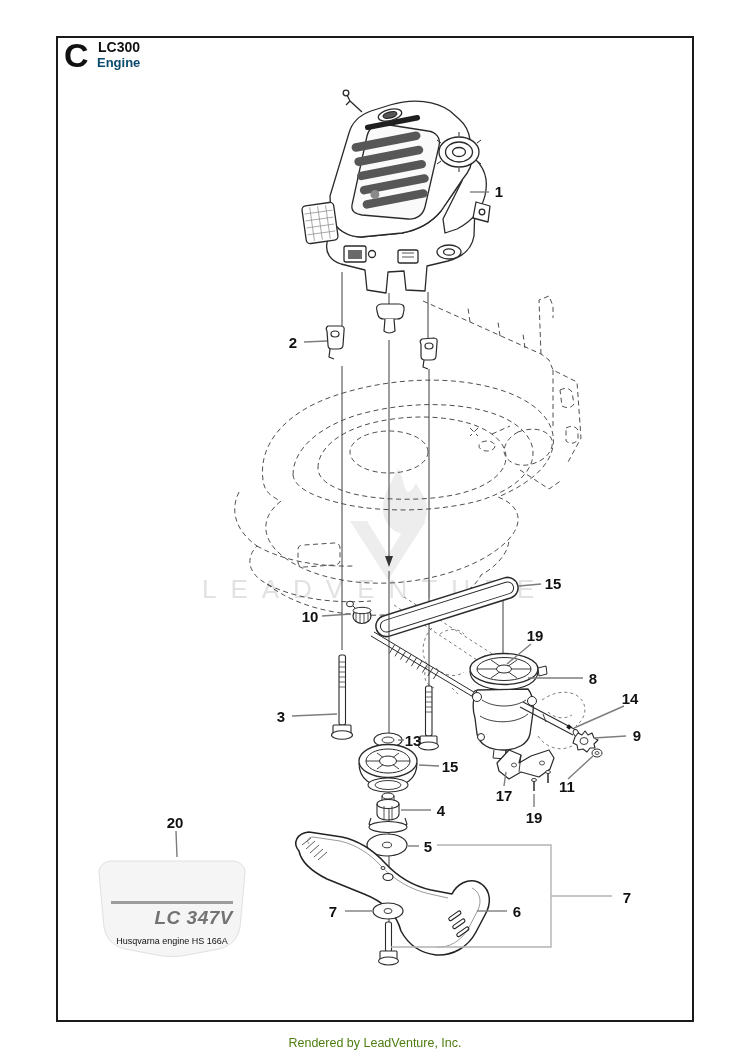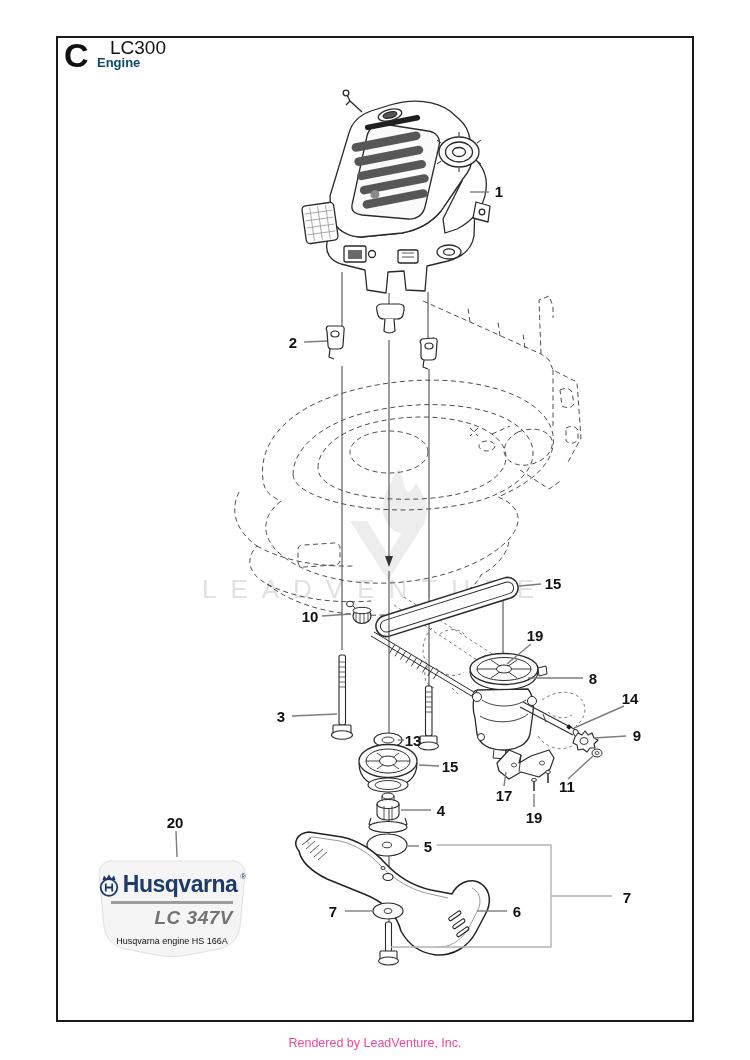--- a/index.html
+++ b/index.html
@@ -1,29 +1,29 @@
 <!DOCTYPE html>
 <html><head>
 <meta charset="utf-8">
 <style>
   html,body{margin:0;padding:0;background:#fff;}
   .page{position:relative;width:750px;height:1060px;background:#fff;overflow:hidden;
         font-family:"Liberation Sans",sans-serif;}
   .frame{position:absolute;left:56px;top:36px;width:638px;height:986px;
          border:2.5px solid #1a1a1a;box-sizing:border-box;}
   .section-letter{position:absolute;left:64px;top:36px;font-size:34px;font-weight:bold;color:#111;}
-  .hdr-model{position:absolute;left:110px;top:40px;font-size:19px;font-weight:normal;color:#111;line-height:15px;}
+  .hdr-model{position:absolute;left:98px;top:40px;font-size:14px;font-weight:bold;color:#111;line-height:15px;}
   .hdr-title{position:absolute;left:97px;top:55px;font-size:13px;font-weight:bold;color:#0c4a6e;line-height:15px;}
   .watermark-text{position:absolute;left:0;top:574px;width:100%;text-align:center;
         font-size:26px;letter-spacing:14px;color:#e2e2e2;font-weight:500;z-index:1;}
   svg.drawing{position:absolute;left:0;top:0;z-index:2;}
   .co{position:absolute;transform:translate(-50%,-50%);font-size:15px;font-weight:bold;color:#111;
       z-index:4;line-height:1;}
   .footer{position:absolute;left:0;top:1036px;width:100%;text-align:center;font-size:12.5px;
-      color:#ec4899;z-index:4;}
+      color:#4d7c0f;z-index:4;}
   
   .badge{position:absolute;left:92px;top:855px;width:160px;height:106px;z-index:3;}
   .badge svg.plate{position:absolute;left:0;top:0;}
   .badge .logo-row{position:absolute;left:0;top:16px;width:100%;display:flex;justify-content:center;
       align-items:center;gap:3px;}
   .brand{font-size:23px;font-weight:bold;color:#1d3a6a;letter-spacing:-0.5px;}
   .regmark{font-size:8px;color:#1d3a6a;vertical-align:top;position:relative;top:-8px;}
   .badge-rule{position:absolute;left:19px;top:46px;width:122px;height:2.5px;background:#9c9c9c;}
   .badge-model{position:absolute;left:19px;top:52px;width:122px;text-align:right;
       font-size:19px;font-weight:900;font-style:italic;color:#737373;letter-spacing:0.5px;}
@@ -282,28 +282,19 @@
   <span class="co" style="left:627px;top:897px">7</span>
   <span class="co" style="left:504px;top:795px">17</span>
   <span class="co" style="left:534px;top:817px">19</span>
   <span class="co" style="left:535px;top:635px">19</span>
   <span class="co" style="left:175px;top:822px">20</span>
 
   <div class="badge">
     <svg class="plate" width="160" height="106" viewBox="0 0 160 106">
       <path d="M 7,18 C 7,10 13,6 21,6 L 139,6 C 147,6 153,10 153,18 L 148,72 C 146,84 139,91 127,94 L 95,100 C 85,102 75,102 65,100 L 33,94 C 21,91 14,84 12,72 Z" fill="#f5f5f5" stroke="#e0e0e0" stroke-width="1"></path>
     </svg>
-    <div class="logo-row">
-      <svg width="22" height="24" viewBox="0 0 22 24">
-        <path d="M 4.5,7 L 6,2.5 L 8.5,5.5 L 11,1.5 L 13.5,5.5 L 16,2.5 L 17.5,7 Z" fill="#1d3a6a"></path>
-        <circle cx="11" cy="14.5" r="8.3" fill="none" stroke="#1d3a6a" stroke-width="1.8"></circle>
-        <path d="M 7.8,10.5 V 18.5 M 14.2,10.5 V 18.5 M 7.8,14.5 H 14.2" stroke="#1d3a6a" stroke-width="1.8" fill="none"></path>
-      </svg>
-      <span class="brand">Husqvarna</span>
-        <span class="regmark">®</span>
-    </div>
     <div class="badge-rule"></div>
     <div class="badge-model">LC 347V</div>
     <div class="badge-note">Husqvarna engine HS 166A</div>
   </div>
 
   <div class="footer">Rendered by LeadVenture, Inc.</div>
 </div>
 
 </body></html>

